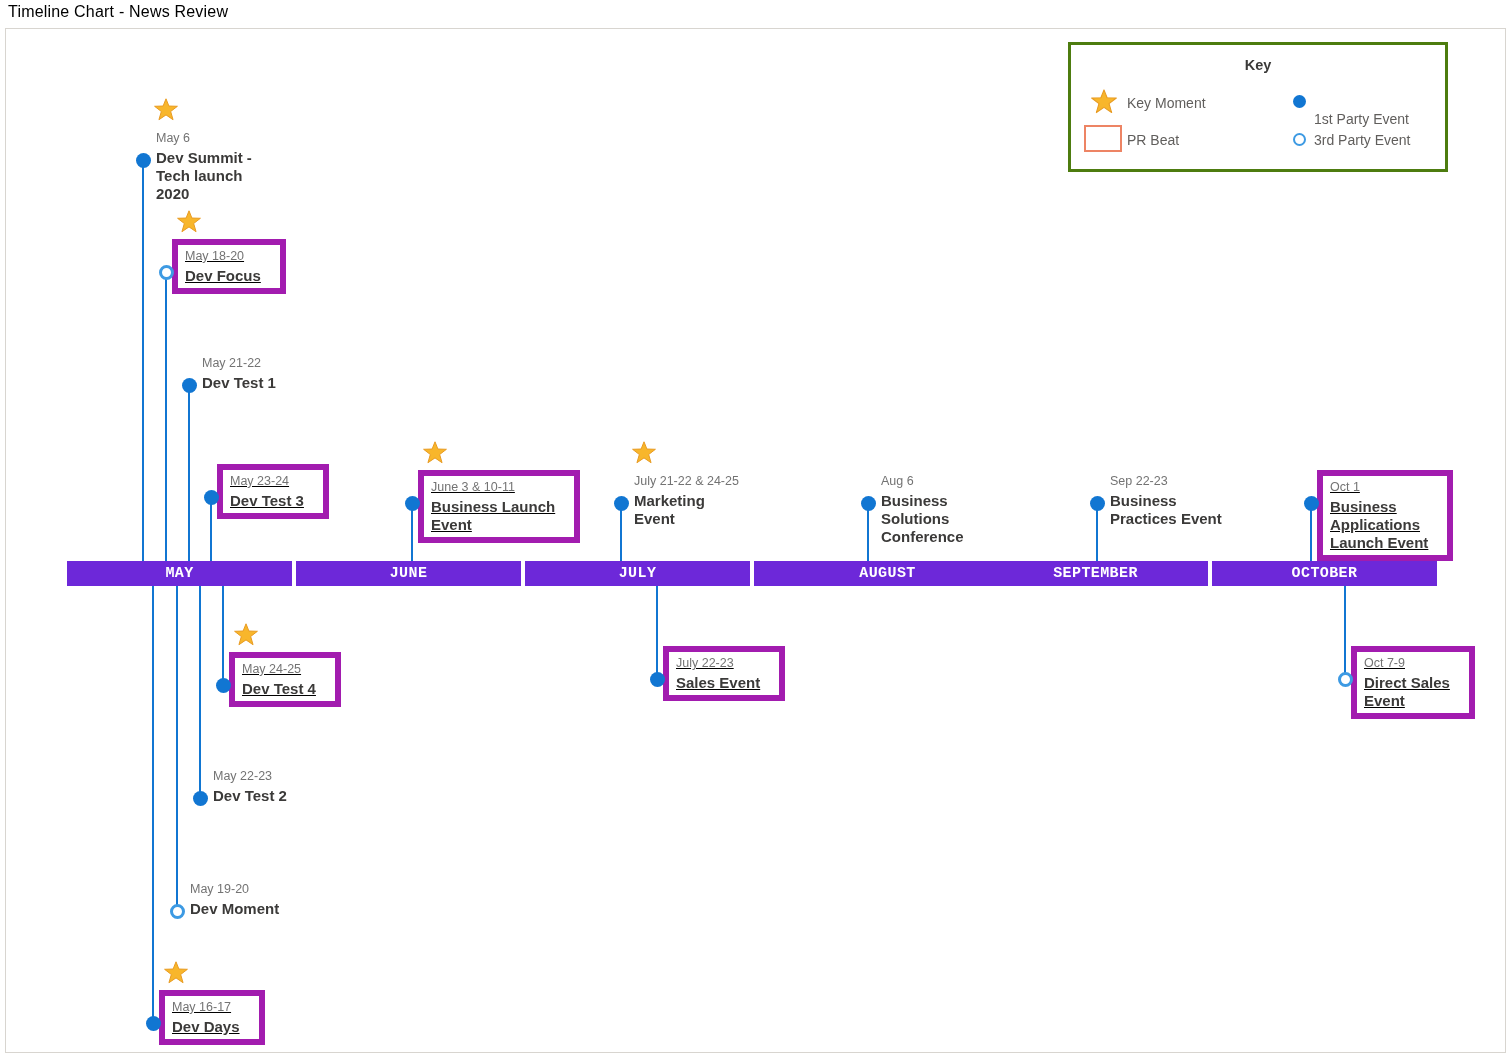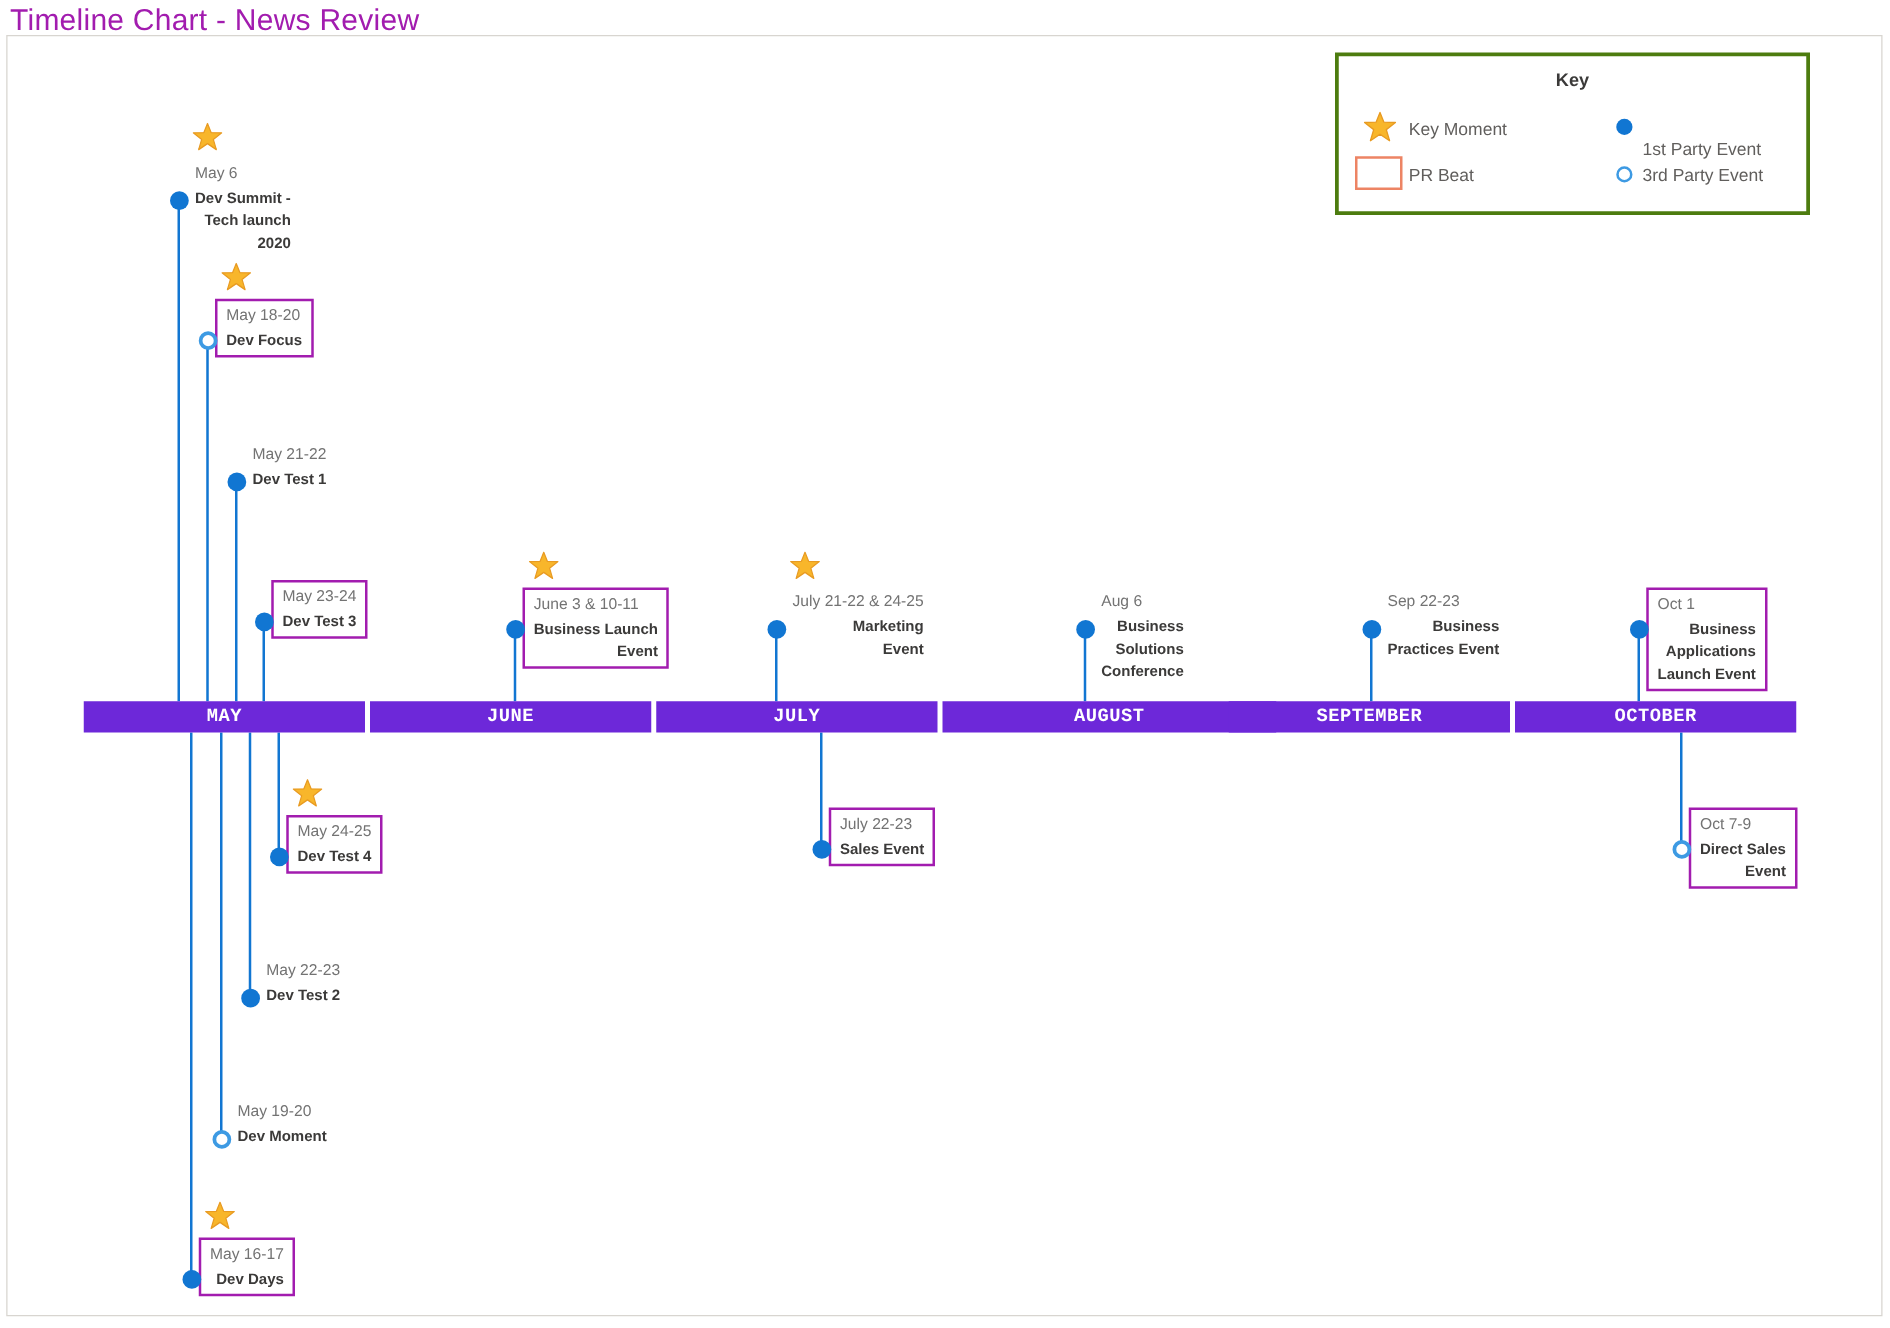--- a/index.html
+++ b/index.html
@@ -2,22 +2,22 @@
 <html><head>
 <meta charset="utf-8">
 <style>
   html,body{margin:0;padding:0;}
   body{
     width:1512px;height:1062px;position:relative;overflow:hidden;
     background:#ffffff;font-family:"Liberation Sans","DejaVu Sans",sans-serif;
     -webkit-font-smoothing:antialiased;
   }
   .page-title{
-    position:absolute;left:8px;top:3px;font-size:24px;font-weight:400;
-    color:#a21caf;letter-spacing:.2px;
+    position:absolute;left:8px;top:3px;font-size:16px;font-weight:400;
+    color:#000000;letter-spacing:.2px;
   }
   .visual-frame{
     position:absolute;left:5px;top:28px;width:1499px;height:1023px;
     border:1px solid #d8d5d0;background:#ffffff;
   }
   
   .legend{
     position:absolute;left:1068px;top:42px;width:374px;height:124px;
     border:3px solid #4d7c0f;background:#fff;z-index:5;
   }
@@ -39,23 +39,23 @@
   }
   .month-seg span{
     color:#ffffff;font-size:15px;font-weight:700;letter-spacing:.4px;white-space:nowrap;
   }
   
   .evt-stem{position:absolute;width:2px;background:#1176d2;z-index:1;}
   .evt-marker{position:absolute;width:15px;height:15px;border-radius:50%;z-index:3;box-sizing:border-box;}
   .evt-marker.filled{background:#1176d2;}
   .evt-marker.hollow{background:#ffffff;border:3px solid #3d9ae3;}
   .evt-text{position:absolute;z-index:2;}
-  .evt-text.boxed{border:2px solid #a21caf;background:#ffffff;padding:0 7px 3px 7px;margin-left:-7px;}
+  .evt-text.boxed{border:6px solid #a21caf;background:#ffffff;padding:0 19px 3px 7px;margin-left:-7px;text-decoration:underline;}
   .evt-date{font-size:12.5px;color:#737373;line-height:22px;white-space:nowrap;}
-  .evt-title-line{font-size:12px;font-weight:700;color:#3b3a39;line-height:18px;white-space:nowrap;text-align:right;}
+  .evt-title-line{font-size:15px;font-weight:700;color:#3b3a39;line-height:18px;white-space:nowrap;}
   .evt-star{position:absolute;z-index:3;}
 </style>
 </head>
 <body>
 
 <div class="page-title">Timeline Chart - News Review</div>
 
 <div class="visual-frame"></div>
 
 <div class="legend">

